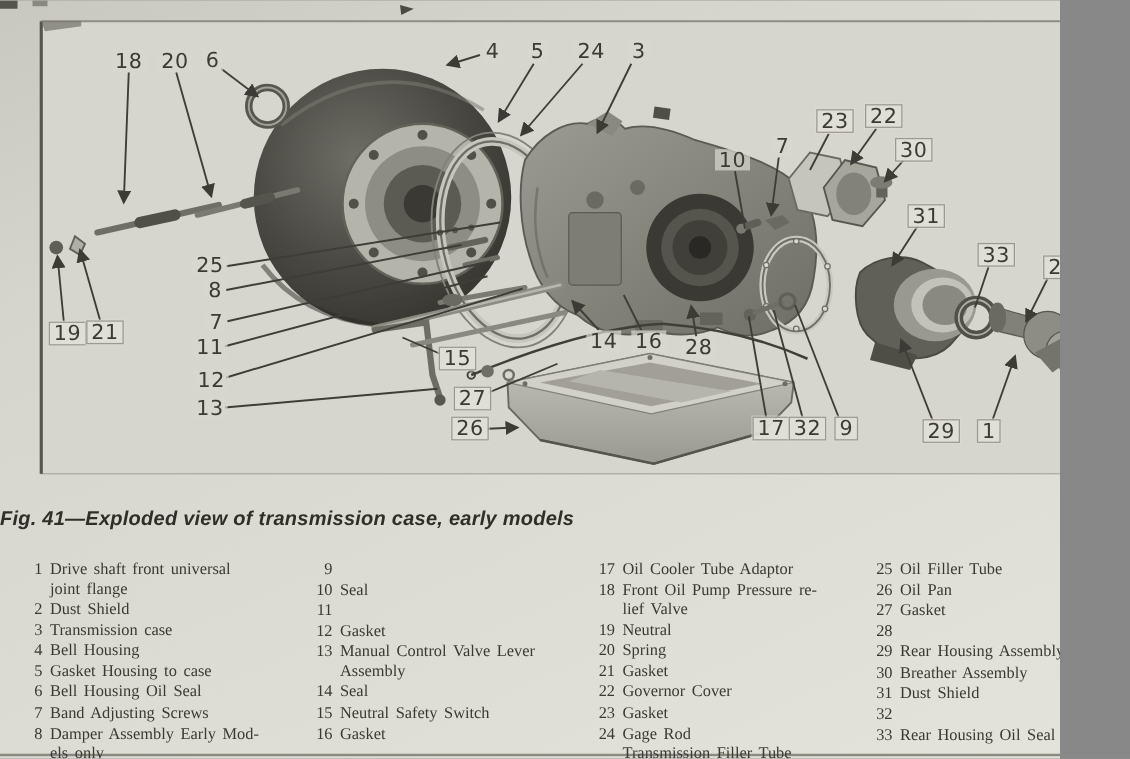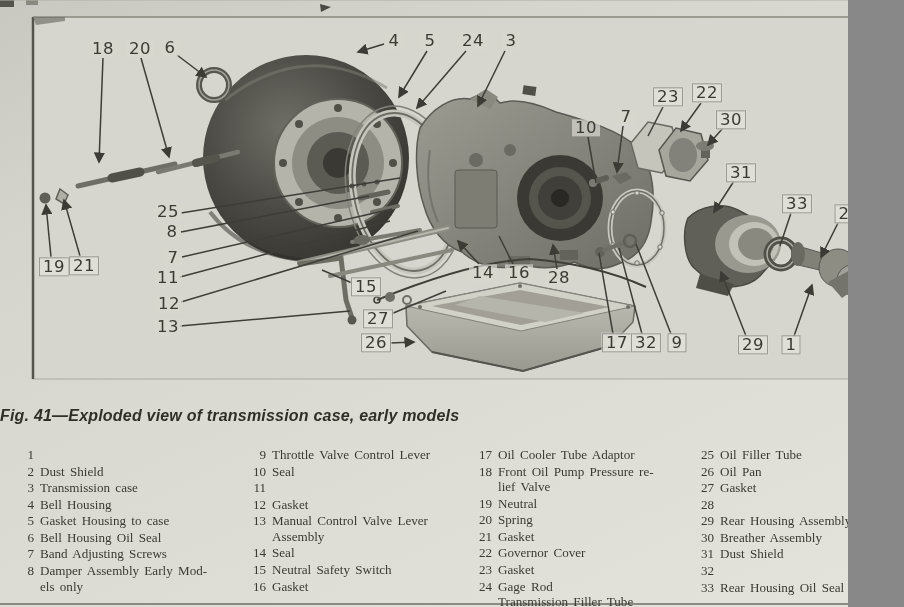--- a/index.html
+++ b/index.html
@@ -303,20 +303,22 @@
       <div class="callout boxed" style="left: 753px; top: 345px;">29</div>
       <div class="callout boxed" style="left: 791px; top: 345px;">1</div>
     </div>
 
   <div class="caption">Fig. 41—Exploded view of transmission case, early models</div>
 
   <div>
     <div class="plist" id="plcol-1">
         <div class="pl-item">
           <span class="pl-num">1</span>
+          <span class="pl-name">Drive shaft front universal
+joint flange</span>
         </div>
         <div class="pl-item">
           <span class="pl-num">2</span>
           <span class="pl-name">Dust Shield</span>
         </div>
         <div class="pl-item">
           <span class="pl-num">3</span>
           <span class="pl-name">Transmission case</span>
         </div>
         <div class="pl-item">
@@ -337,21 +339,20 @@
         </div>
         <div class="pl-item">
           <span class="pl-num">8</span>
           <span class="pl-name">Damper Assembly Early Mod-
 els only</span>
         </div>
       </div>
     <div class="plist" id="plcol-2">
         <div class="pl-item">
           <span class="pl-num">9</span>
-          <span class="pl-name">Throttle Valve Control Lever</span>
         </div>
         <div class="pl-item">
           <span class="pl-num">10</span>
           <span class="pl-name">Seal</span>
         </div>
         <div class="pl-item">
           <span class="pl-num">11</span>
         </div>
         <div class="pl-item">
           <span class="pl-num">12</span>

